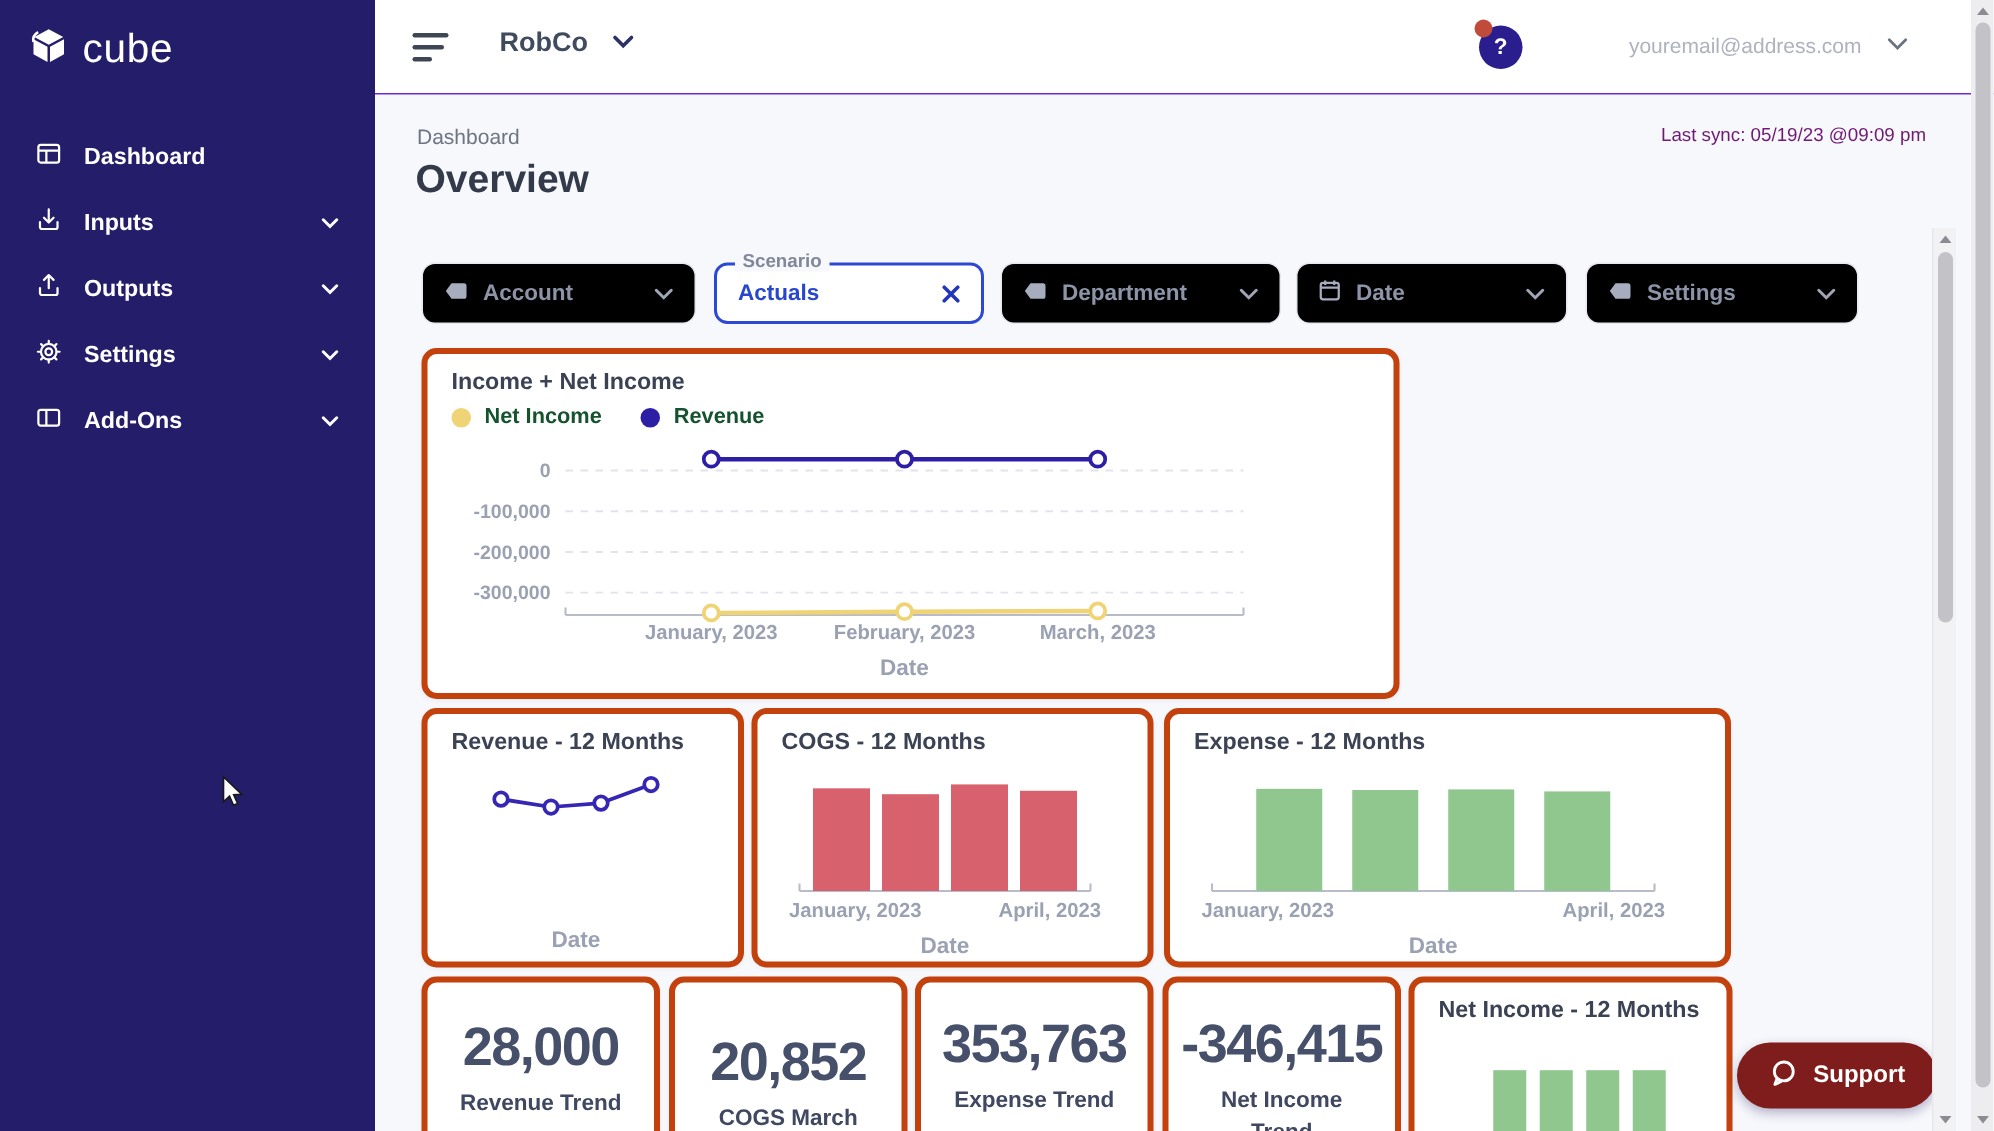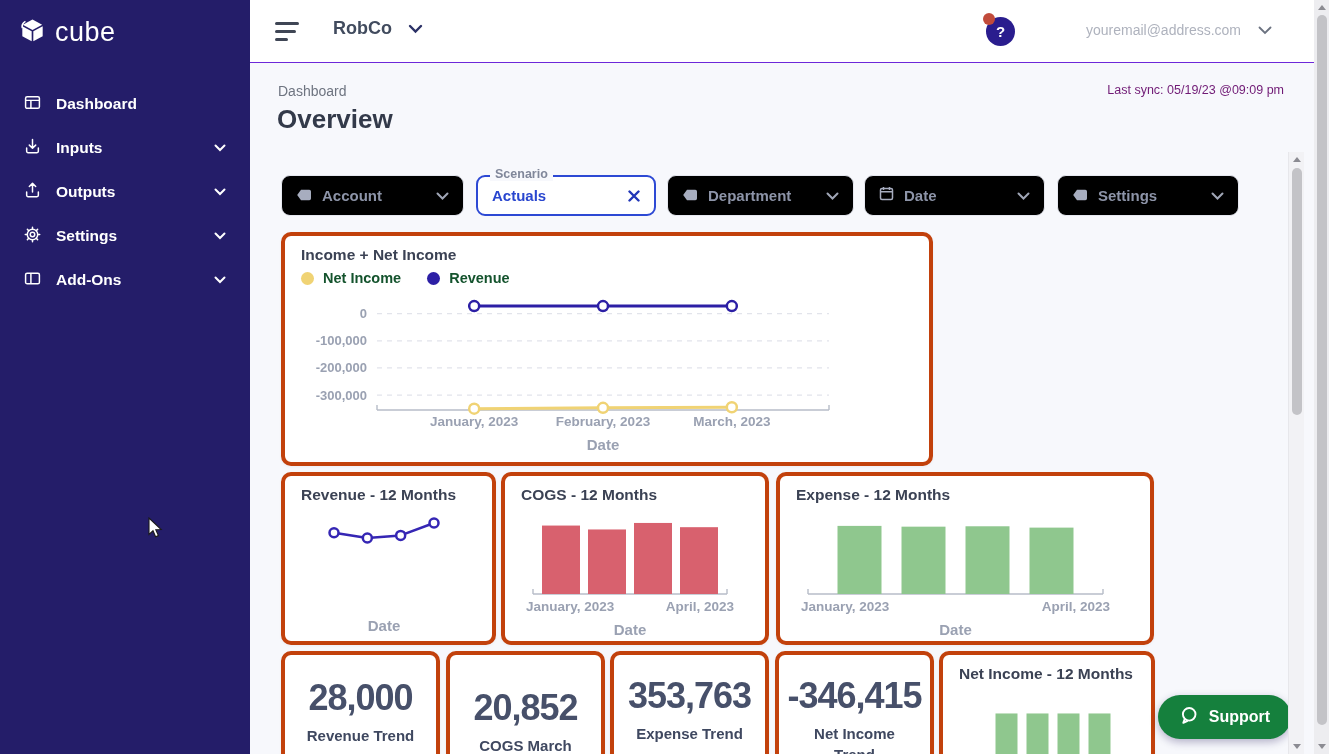--- a/index.html
+++ b/index.html
@@ -73,21 +73,21 @@
   .dot{width:13px;height:13px;border-radius:50%;}
   svg text{font-family:"Liberation Sans",sans-serif;font-weight:700;}
   .chart-main{position:absolute;left:14px;top:56px;}
   .chart-spark{position:absolute;left:14px;top:30px;}
   .chart-cogs{position:absolute;left:18px;top:20px;}
   .chart-exp{position:absolute;left:14px;top:20px;}
   .chart-ni{position:absolute;left:30px;top:44px;}
 
   
   .support{position:absolute;left:1158px;top:695px;width:133px;height:44px;border-radius:23px;
-    background:#15803d;color:#fff;display:flex;align-items:center;justify-content:center;gap:10px;
+    background:#7f1d1d;color:#fff;display:flex;align-items:center;justify-content:center;gap:10px;
     font-size:16px;font-weight:700;cursor:pointer;z-index:8;box-shadow:0 3px 8px rgba(20,10,80,.3);}
 
   
   .vscroll{position:absolute;z-index:9;background:#f2f2f5;}
   .vs-inner{left:1288px;top:152px;width:16px;height:602px;border-left:1px solid #e7e7eb;}
   .vs-outer{left:1314px;top:0;width:15px;height:754px;background:#ededf0;}
   .sb-thumb{position:absolute;left:2.5px;width:10px;background:#c3c3c7;border-radius:5px;}
   .vs-inner .sb-thumb{top:16px;height:247px;}
   .vs-outer .sb-thumb{top:15px;height:710px;}
   .tri{width:0;height:0;position:absolute;left:4px;}

